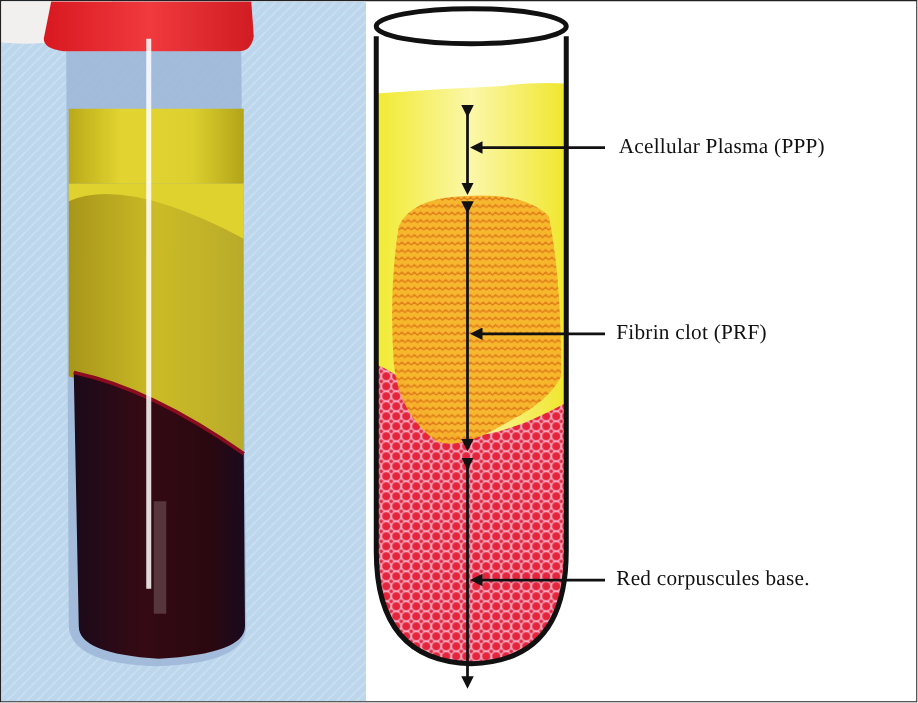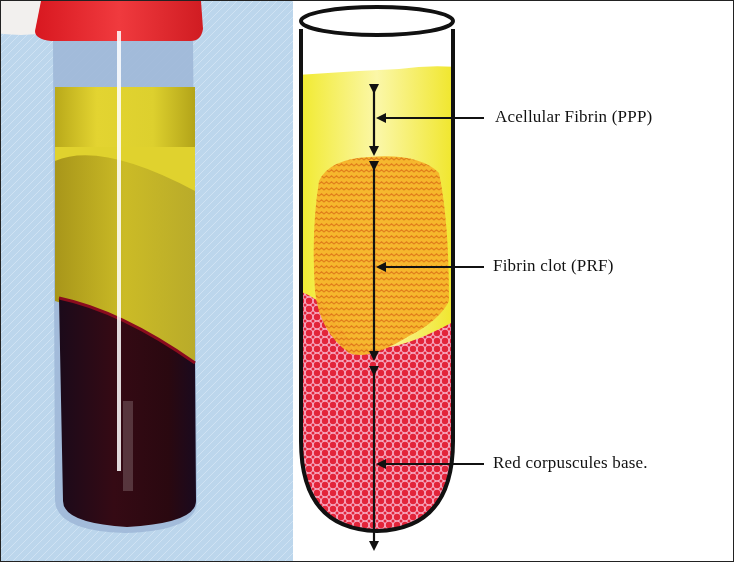--- a/index.html
+++ b/index.html
@@ -110,17 +110,17 @@
         <line x1="85" y1="88" x2="85" y2="150" marker-start="url(#ah)" marker-end="url(#ah)"></line>
         <line x1="85" y1="165" x2="85" y2="355" marker-start="url(#ah)" marker-end="url(#ah)"></line>
         <line x1="85" y1="370" x2="85" y2="545" marker-start="url(#ah)" marker-end="url(#ah)"></line>
 
         <line x1="195" y1="117" x2="92" y2="117" marker-end="url(#ah)"></line>
         <line x1="195" y1="266" x2="92" y2="266" marker-end="url(#ah)"></line>
         <line x1="195" y1="463" x2="92" y2="463" marker-end="url(#ah)"></line>
       </g>
     </svg>
 
-    <div class="label" style="left:206px; top:106px;">Acellular Fibrin (PPP)</div>
+    <div class="label" style="left:206px; top:106px;">Acellular Plasma (PPP)</div>
     <div class="label" style="left:204px; top:452px;">Red corpuscules base.</div>
     <div class="label" style="left:204px; top:255px;">Fibrin clot (PRF)</div>
   </div>
 </div>
 
 </body></html>

